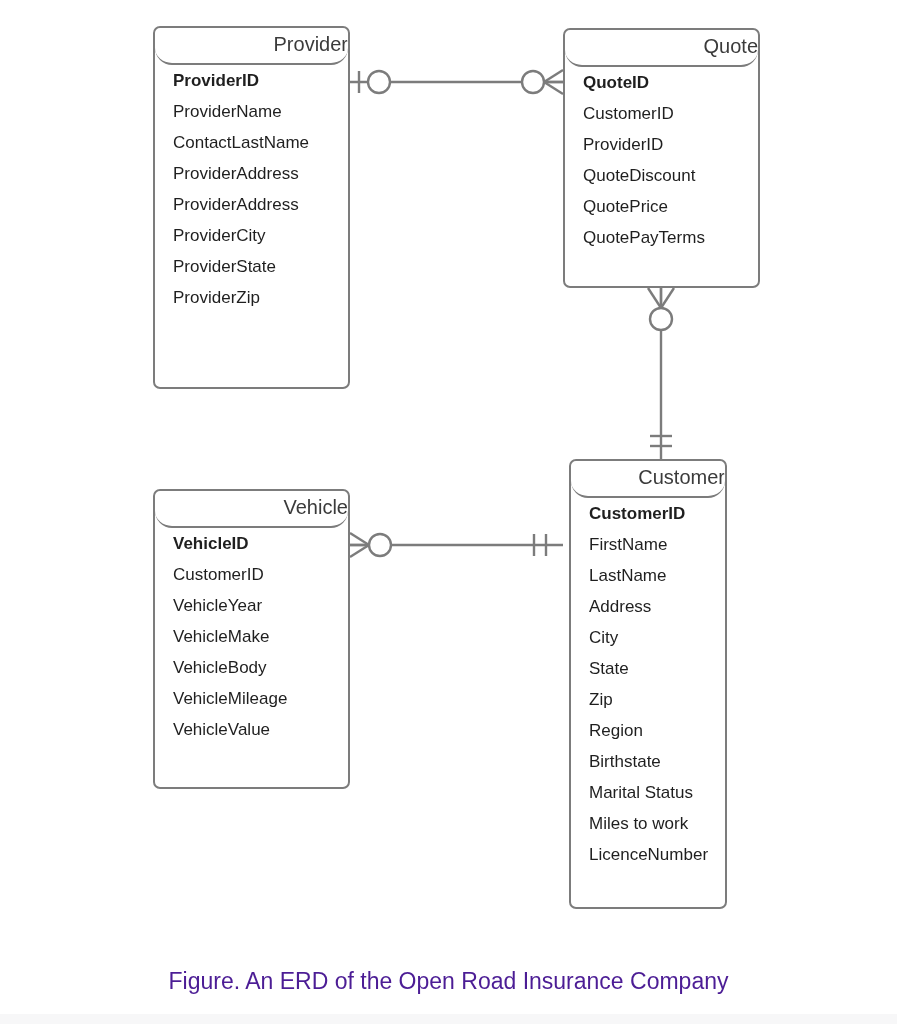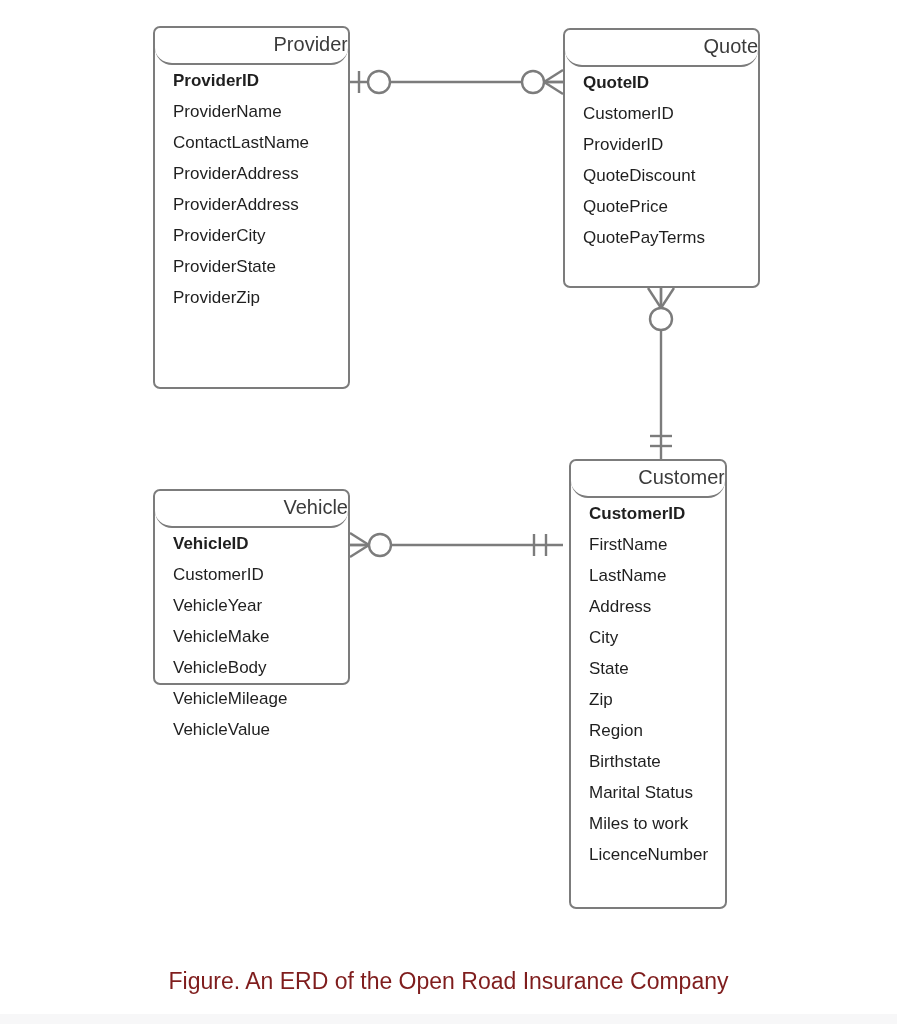--- a/index.html
+++ b/index.html
@@ -56,31 +56,31 @@
     white-space: nowrap;
     overflow: hidden;
   }
   .attr.pk {
     font-weight: bold;
   }
 
   
   #entity-provider { left: 153px; top: 26px;  width: 197px; height: 363px; }
   #entity-quote    { left: 563px; top: 28px;  width: 197px; height: 260px; }
-  #entity-vehicle  { left: 153px; top: 489px; width: 197px; height: 196px; }
+  #entity-vehicle  { left: 153px; top: 489px; width: 197px; height: 300px; }
   #entity-customer { left: 569px; top: 459px; width: 158px; height: 450px; }
 
   .caption {
     position: absolute;
     left: 0;
     top: 968px;
     width: 897px;
     text-align: center;
     font-size: 23px;
-    color: #7f1d1d;
+    color: #4c1d95;
     z-index: 3;
   }
 
   .bottom-band {
     position: absolute;
     left: 0;
     top: 1014px;
     width: 897px;
     height: 10px;
     background: #f7f7f8;

